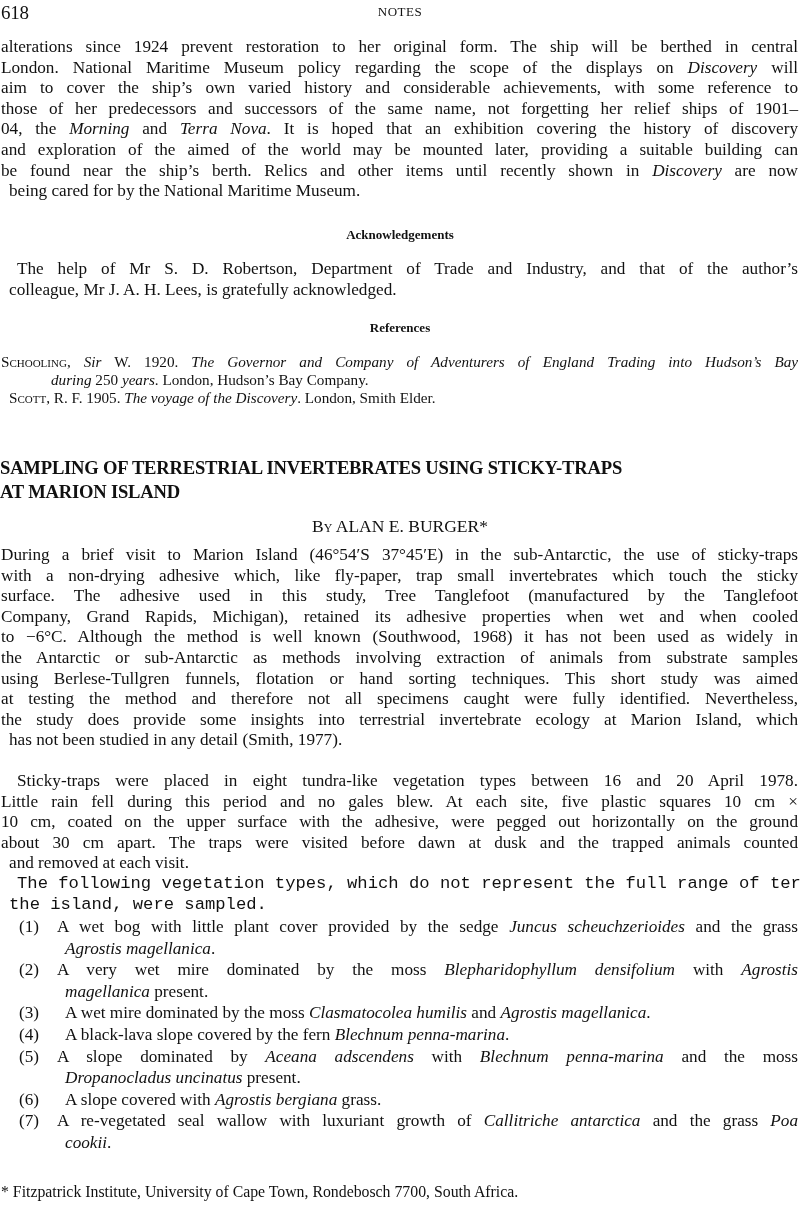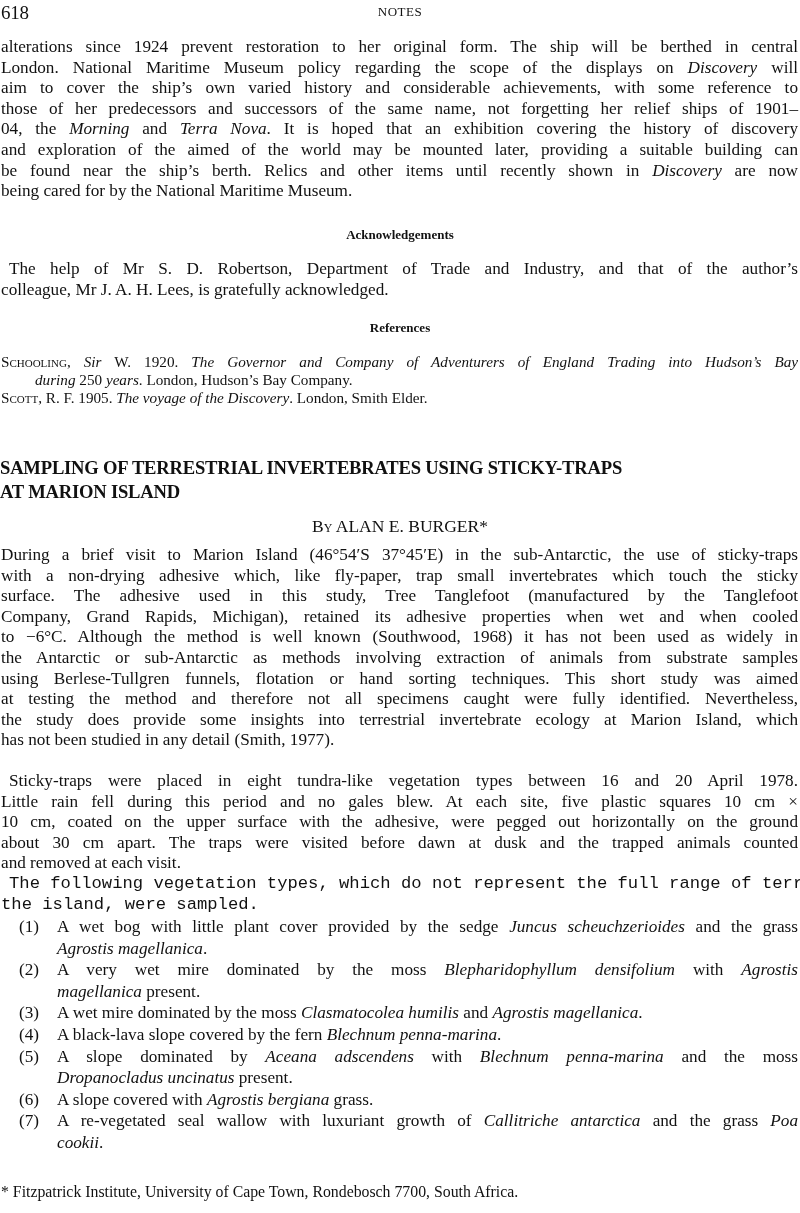--- a/index.html
+++ b/index.html
@@ -7,26 +7,26 @@
     width: 800px; height: 1213px; overflow: hidden;
     font-family: "Liberation Serif", "DejaVu Serif", serif;
     color: #111111;
   }
   .page { position: relative; width: 800px; height: 1213px; }
   .header { position: absolute; top: 2px; left: 0; width: 800px; height: 24px; }
   .page-num { position: absolute; left: 1px; top: 0; font-size: 19px; letter-spacing: -0.3px; }
   .running-head { position: absolute; left: 0; width: 800px; text-align: center; top: 2px; font-size: 13px; letter-spacing: 0.5px; }
   .block { position: absolute; left: 1px; width: 797px; font-size: 17.2px; line-height: 20.6px; }
   .line { display: block; white-space: nowrap; text-align: justify; text-align-last: justify; height: 20.6px; }
-  .line.last { text-align-last: left; }
-  .indent { padding-left: 8px; }
+  .line.last { text-align-last: left; padding-left: 8px; }
+  .indent { padding-left: 16px; }
   .section-head { position: absolute; left: 0; width: 800px; text-align: center; font-weight: bold; font-size: 13px; }
   .ref { position: absolute; left: 1px; width: 797px; font-size: 15.2px; line-height: 18px; }
   .ref .line { height: 18px; }
-  .ref .cont { padding-left: 34px; }
+  .ref .cont { padding-left: 50px; }
   .sc { font-variant: small-caps; }
   .title { position: absolute; left: 0; width: 800px; font-weight: bold; font-size: 18.6px; line-height: 24px; letter-spacing: -0.2px; }
   .byline { position: absolute; left: 0; width: 800px; text-align: center; font-size: 17.5px; }
   .list { position: absolute; left: 1px; width: 797px; font-size: 17.2px; line-height: 21.6px; }
   .li { position: relative; padding-left: 56px; }
   .li .num { position: absolute; left: 18px; top: 0; }
   .li .line { height: 21.6px; }
   .footnote { position: absolute; left: 1px; top: 1183px; font-size: 15.8px; }
   i { font-style: italic; }
 </style>

